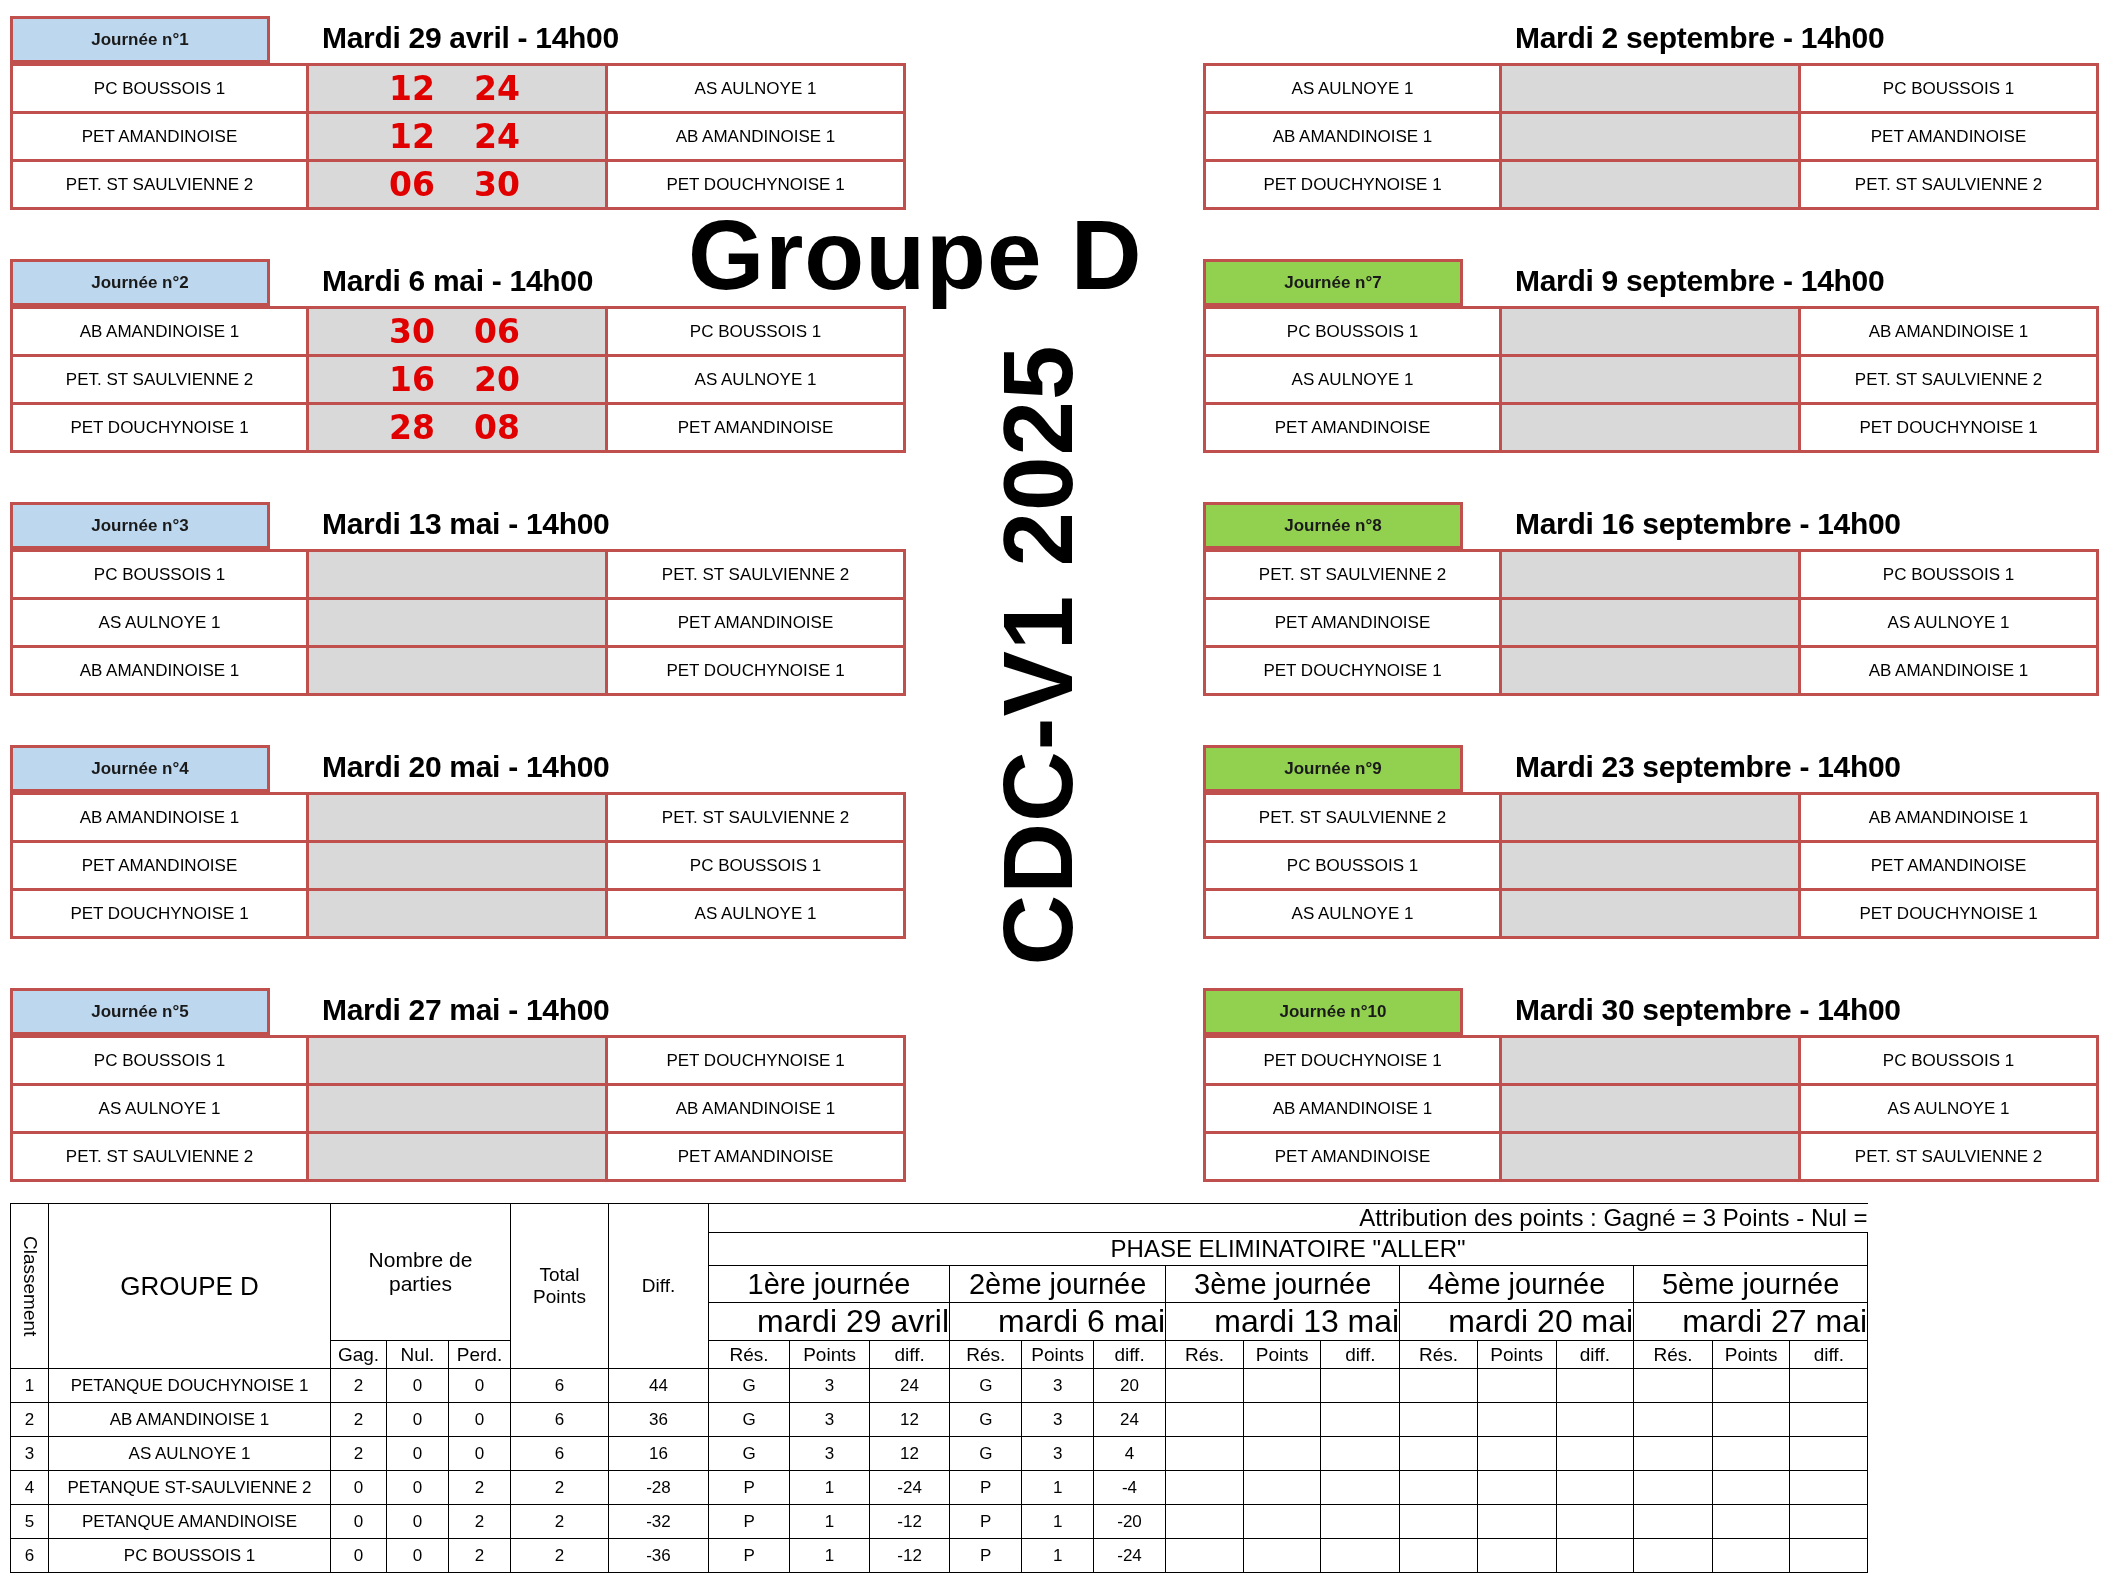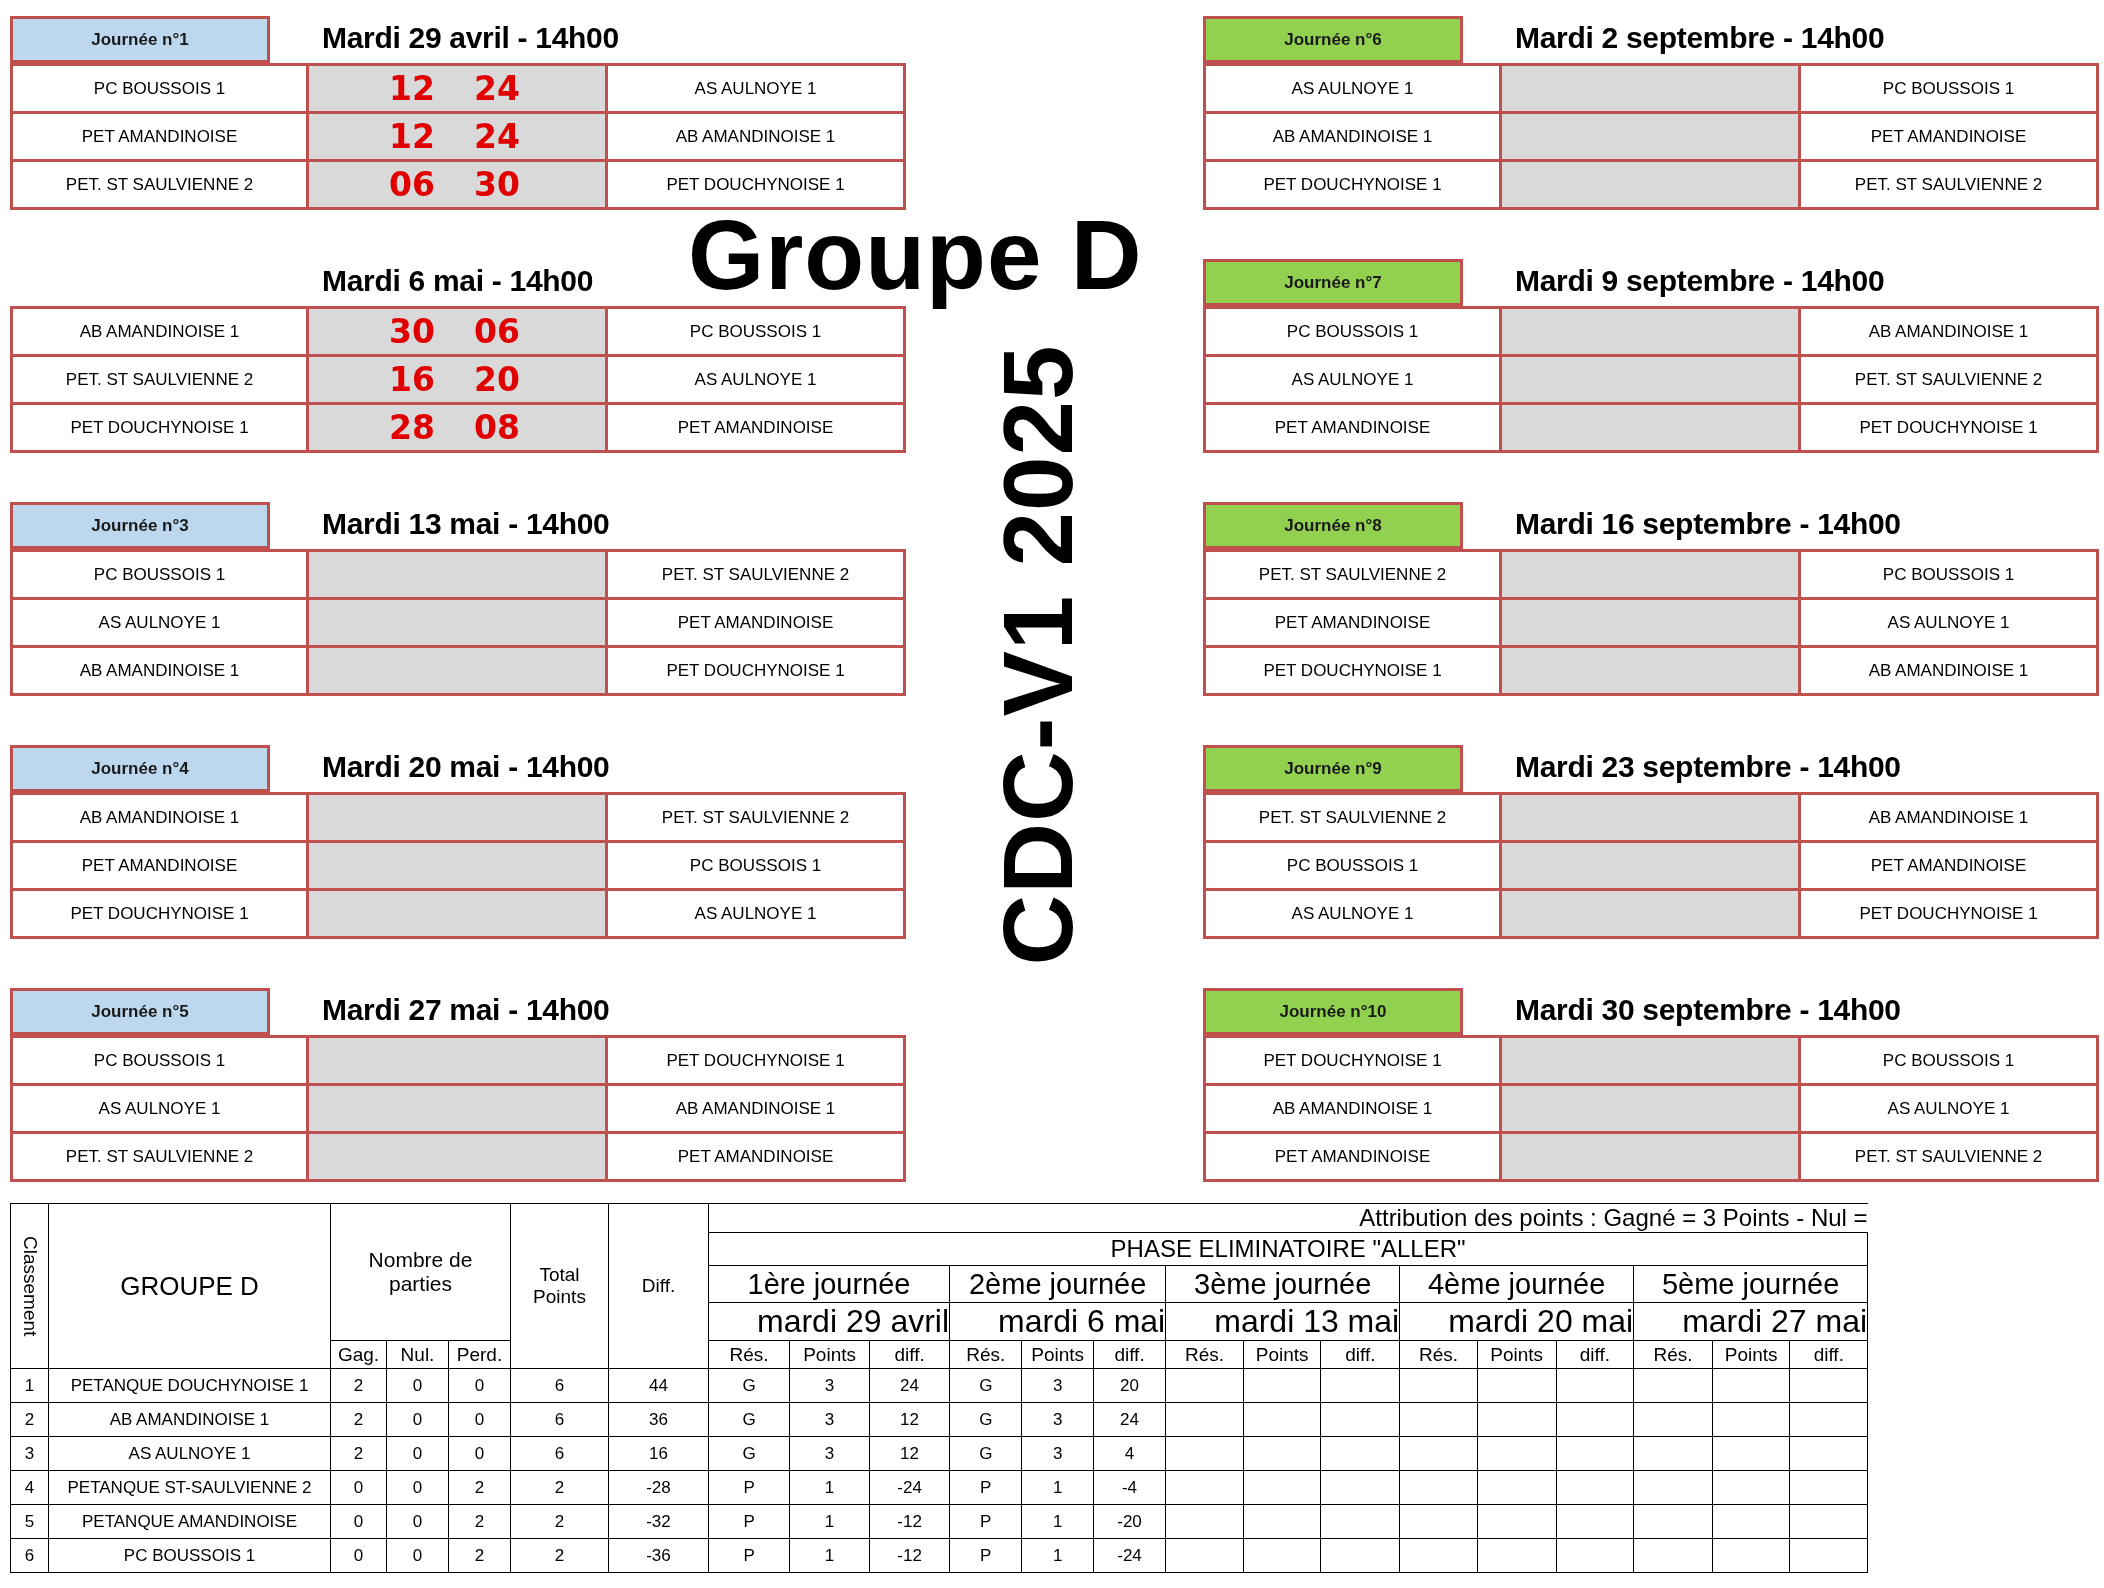--- a/index.html
+++ b/index.html
@@ -76,20 +76,21 @@
           <div class="cell c1">PET. ST SAULVIENNE 2</div>
           <div class="cell c2">
             <span class="score s1">06</span>
             <span class="score s2">30</span>
           </div>
           <div class="cell c3">PET DOUCHYNOISE 1</div>
         </div>
       </div>
     </div>
     <div class="block" style="left: 10px; top: 259px;">
+      <div class="jbox blue">Journée n°2</div>
       <div class="jdate">Mardi 6 mai - 14h00</div>
       <div class="grid">
         <div class="row r0">
           <div class="cell c1">AB AMANDINOISE 1</div>
           <div class="cell c2">
             <span class="score s1">30</span>
             <span class="score s2">06</span>
           </div>
           <div class="cell c3">PC BOUSSOIS 1</div>
         </div>
@@ -195,21 +196,20 @@
           <div class="cell c1">PET. ST SAULVIENNE 2</div>
           <div class="cell c2">
             <span class="score s1"></span>
             <span class="score s2"></span>
           </div>
           <div class="cell c3">PET AMANDINOISE</div>
         </div>
       </div>
     </div>
     <div class="block" style="left: 1203px; top: 16px;">
-      <div class="jbox green">Journée n°6</div>
       <div class="jdate">Mardi 2 septembre - 14h00</div>
       <div class="grid">
         <div class="row r0">
           <div class="cell c1">AS AULNOYE 1</div>
           <div class="cell c2">
             <span class="score s1"></span>
             <span class="score s2"></span>
           </div>
           <div class="cell c3">PC BOUSSOIS 1</div>
         </div>

